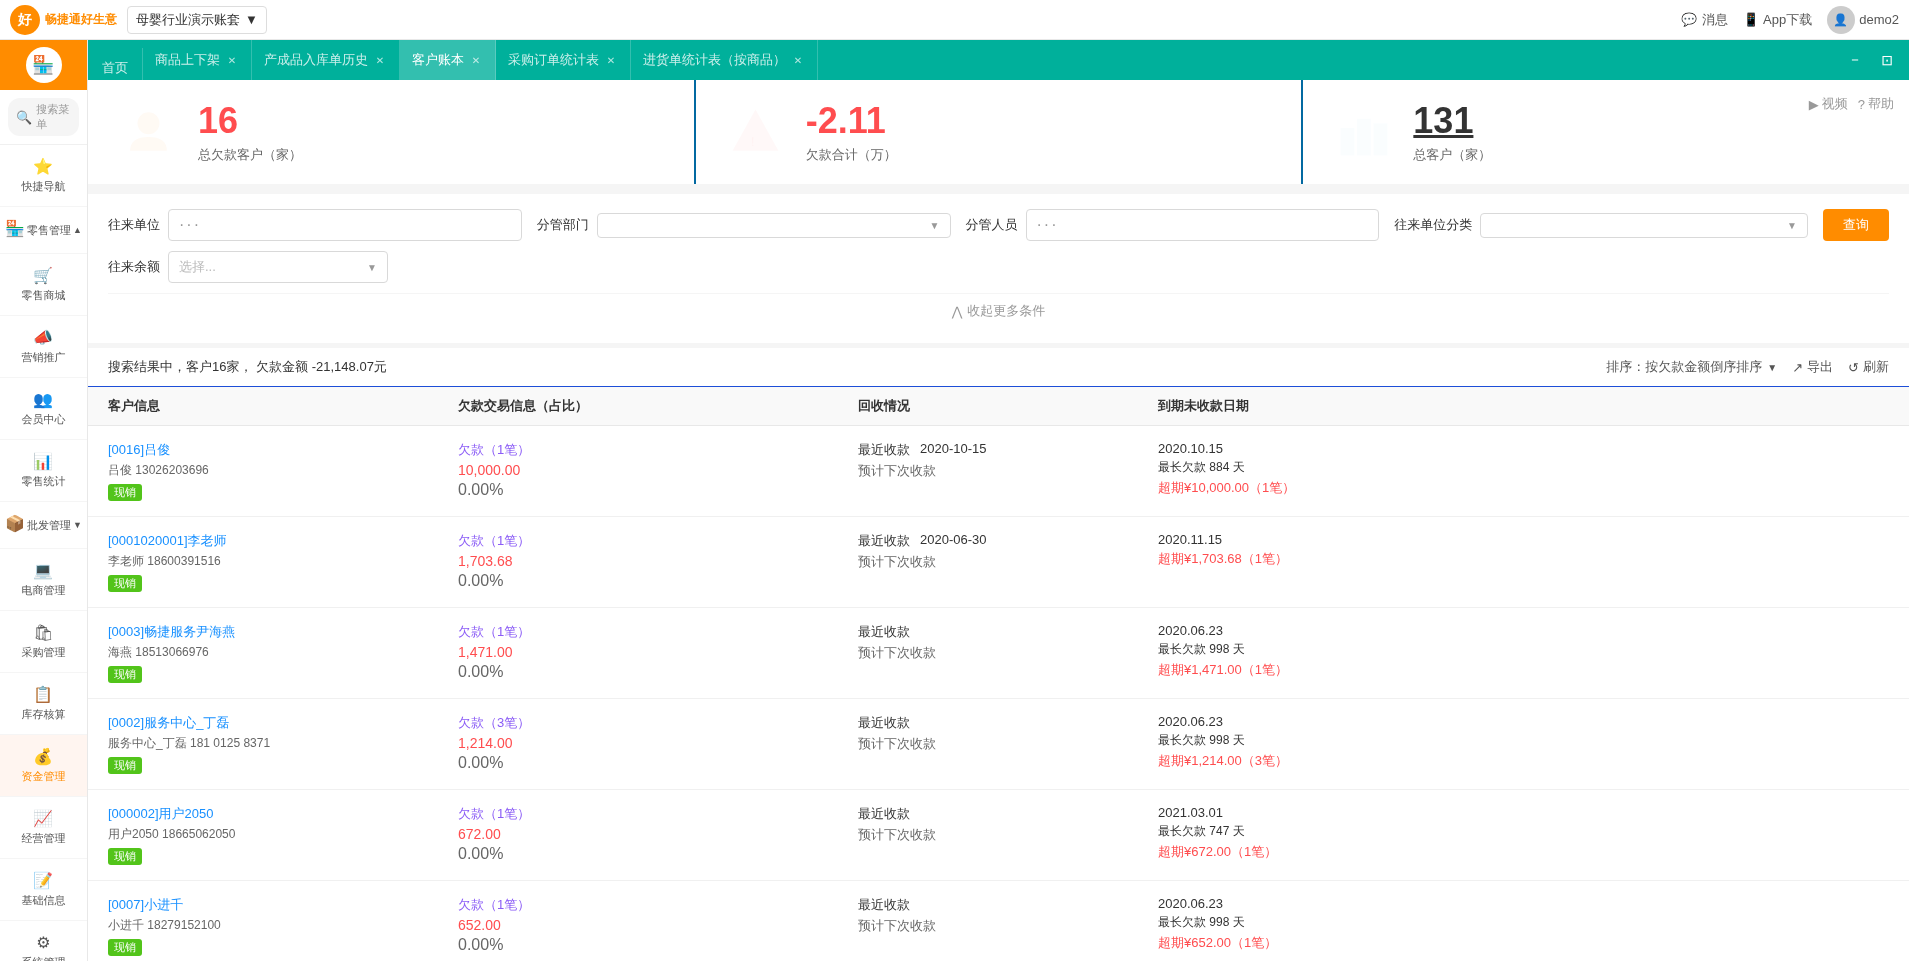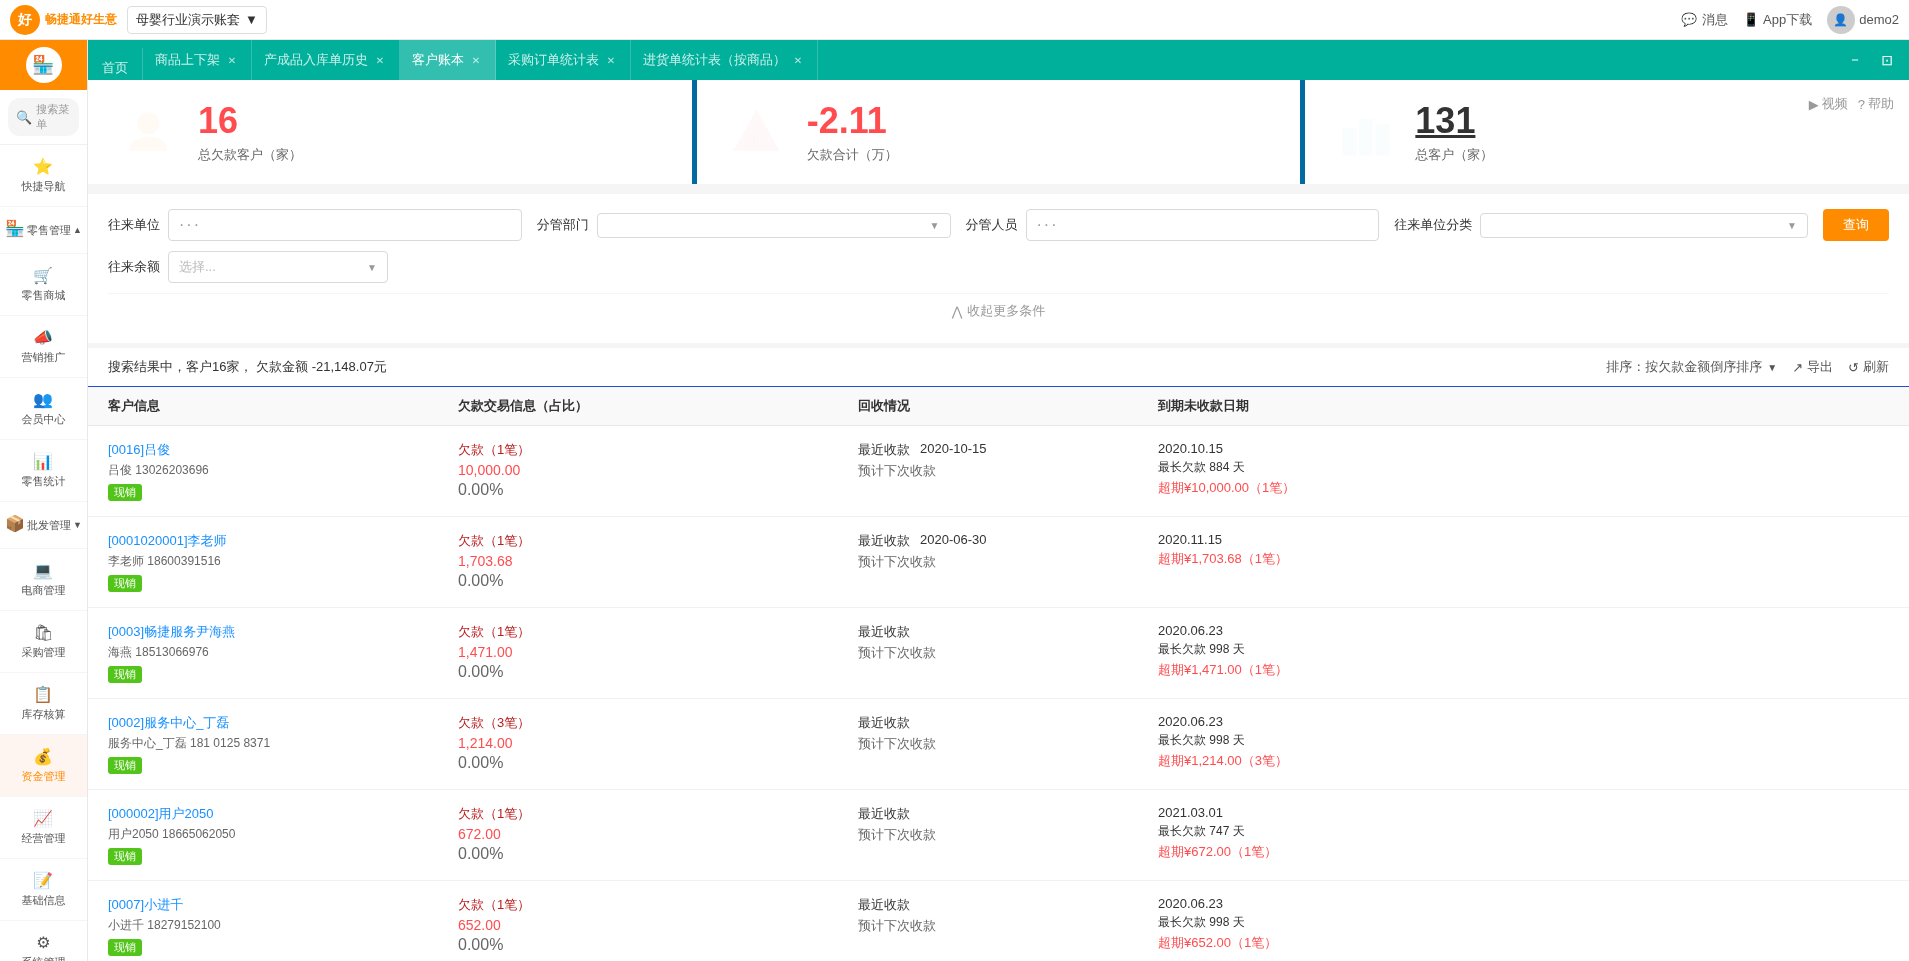--- a/index.html
+++ b/index.html
@@ -38,21 +38,21 @@
     
     .tab { display: flex; align-items: center; padding: 0 12px; height: 40px; color: rgba(255,255,255,0.8); cursor: pointer; font-size: 13px; gap: 5px; border-right: 1px solid rgba(255,255,255,0.2); }
     .tab.active { background: rgba(255,255,255,0.2); color: #fff; }
     .tab-close { width: 14px; height: 14px; display: flex; align-items: center; justify-content: center; border-radius: 50%; font-size: 10px; color: rgba(255,255,255,0.7); }
     .tab-home { padding: 0 14px; margin-top: 15px; }
     .tab-bar-actions { margin-left: auto; display: flex; align-items: center; gap: 4px; padding-right: 8px; }
     .tab-bar-btn { width: 28px; height: 28px; display: flex; align-items: center; justify-content: center; color: #fff; cursor: pointer; font-size: 14px; }
 
     
     .stats-row { display: flex; background: #fff; margin-bottom: 10px; }
-    .stat-card { flex: 1; display: flex; align-items: center; padding: 20px 30px; gap: 20px; border-right: 5px solid #0369a1; position: relative; }
+    .stat-card { flex: 1; display: flex; align-items: center; padding: 20px 30px; gap: 20px; border-right: 2px solid #0369a1; position: relative; }
     .stat-card:last-child { border-right: none; }
     .stat-icon { width: 60px; height: 60px; display: flex; align-items: center; justify-content: center; opacity: 0.15; }
     .stat-icon svg { width: 55px; height: 55px; }
     .stat-info { flex: 1; }
     .stat-number { font-size: 36px; font-weight: bold; color: #ff4d4f; }
     .stat-number.negative { color: #ff4d4f; }
     .stat-number.dark { color: #333; text-decoration: underline; }
     .stat-label { font-size: 13px; color: #666; margin-top: 4px; }
     .stat-actions { position: absolute; top: 15px; right: 15px; display: flex; gap: 10px; }
     .stat-action-btn { color: #999; font-size: 12px; cursor: pointer; display: flex; align-items: center; gap: 3px; }
@@ -80,21 +80,21 @@
 
     
     .data-table { width: 100%; background: #fff; }
     .table-header { display: grid; grid-template-columns: 350px 400px 300px 1fr; padding: 10px 20px; background: #f9f9f9; border-bottom: 1px solid #e8e8e8; font-weight: bold; color: #333; font-size: 13px; }
     .table-row { display: grid; grid-template-columns: 350px 400px 300px 1fr; padding: 15px 20px; border-bottom: 1px solid #f0f0f0; background: #fff; align-items: start; }
     .customer-info { }
     .customer-name { color: #1890ff; cursor: pointer; font-size: 13px; margin-bottom: 3px; }
     .customer-contact { color: #666; font-size: 12px; margin-bottom: 5px; }
     .customer-tag { display: inline-block; background: #52c41a; color: #fff; font-size: 11px; padding: 1px 6px; border-radius: 3px; }
     .debt-info { }
-    .debt-count { color: #b91c1c; font-size: 13px; margin-bottom: 3px; }
+    .debt-count { color: #8b5cf6; font-size: 13px; margin-bottom: 3px; }
     .debt-amount { color: #ff4d4f; font-size: 14px; font-weight: 500; margin-bottom: 3px; }
     .debt-ratio { color: #666; font-size: 16px; }
     .collection-info { }
     .collection-last { color: #333; font-size: 13px; display: flex; gap: 10px; margin-bottom: 3px; }
     .collection-next { color: #666; font-size: 13px; }
     .overdue-info { }
     .overdue-date { color: #333; font-size: 13px; margin-bottom: 3px; }
     .overdue-days { color: #333; font-size: 12px; margin-bottom: 3px; }
     .overdue-amount { color: #ff4d4f; font-size: 13px; cursor: pointer; }
 

